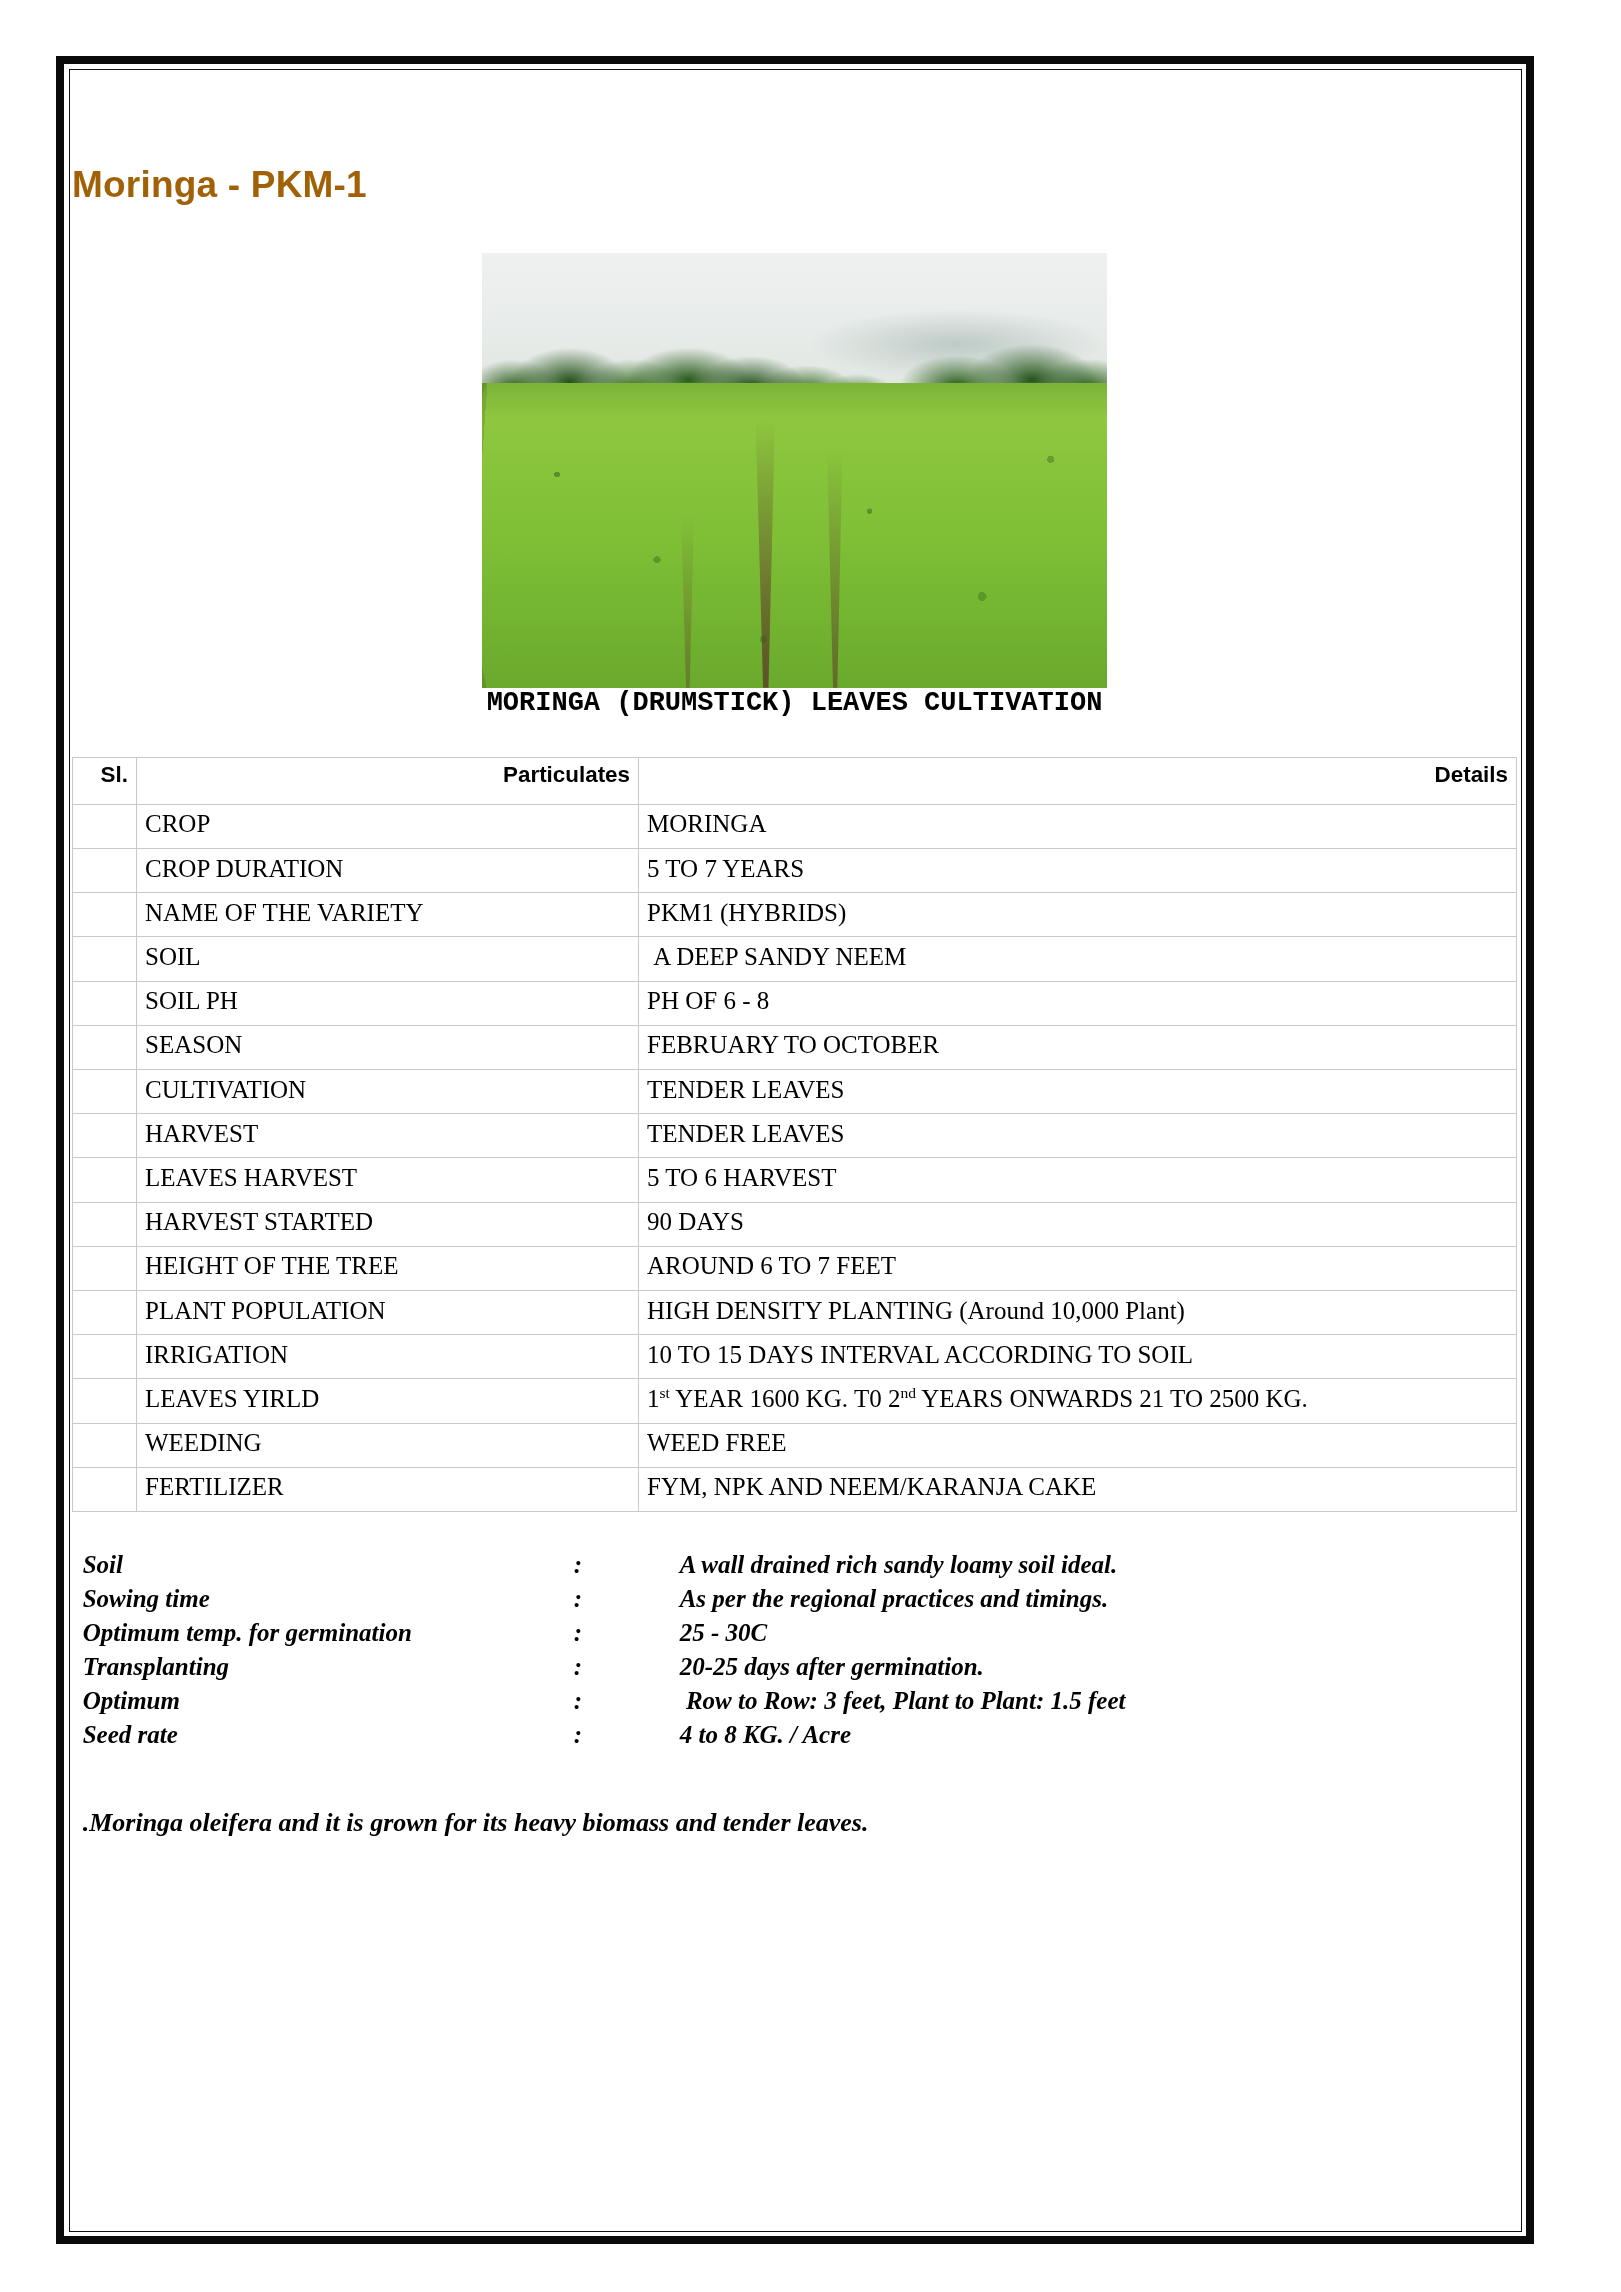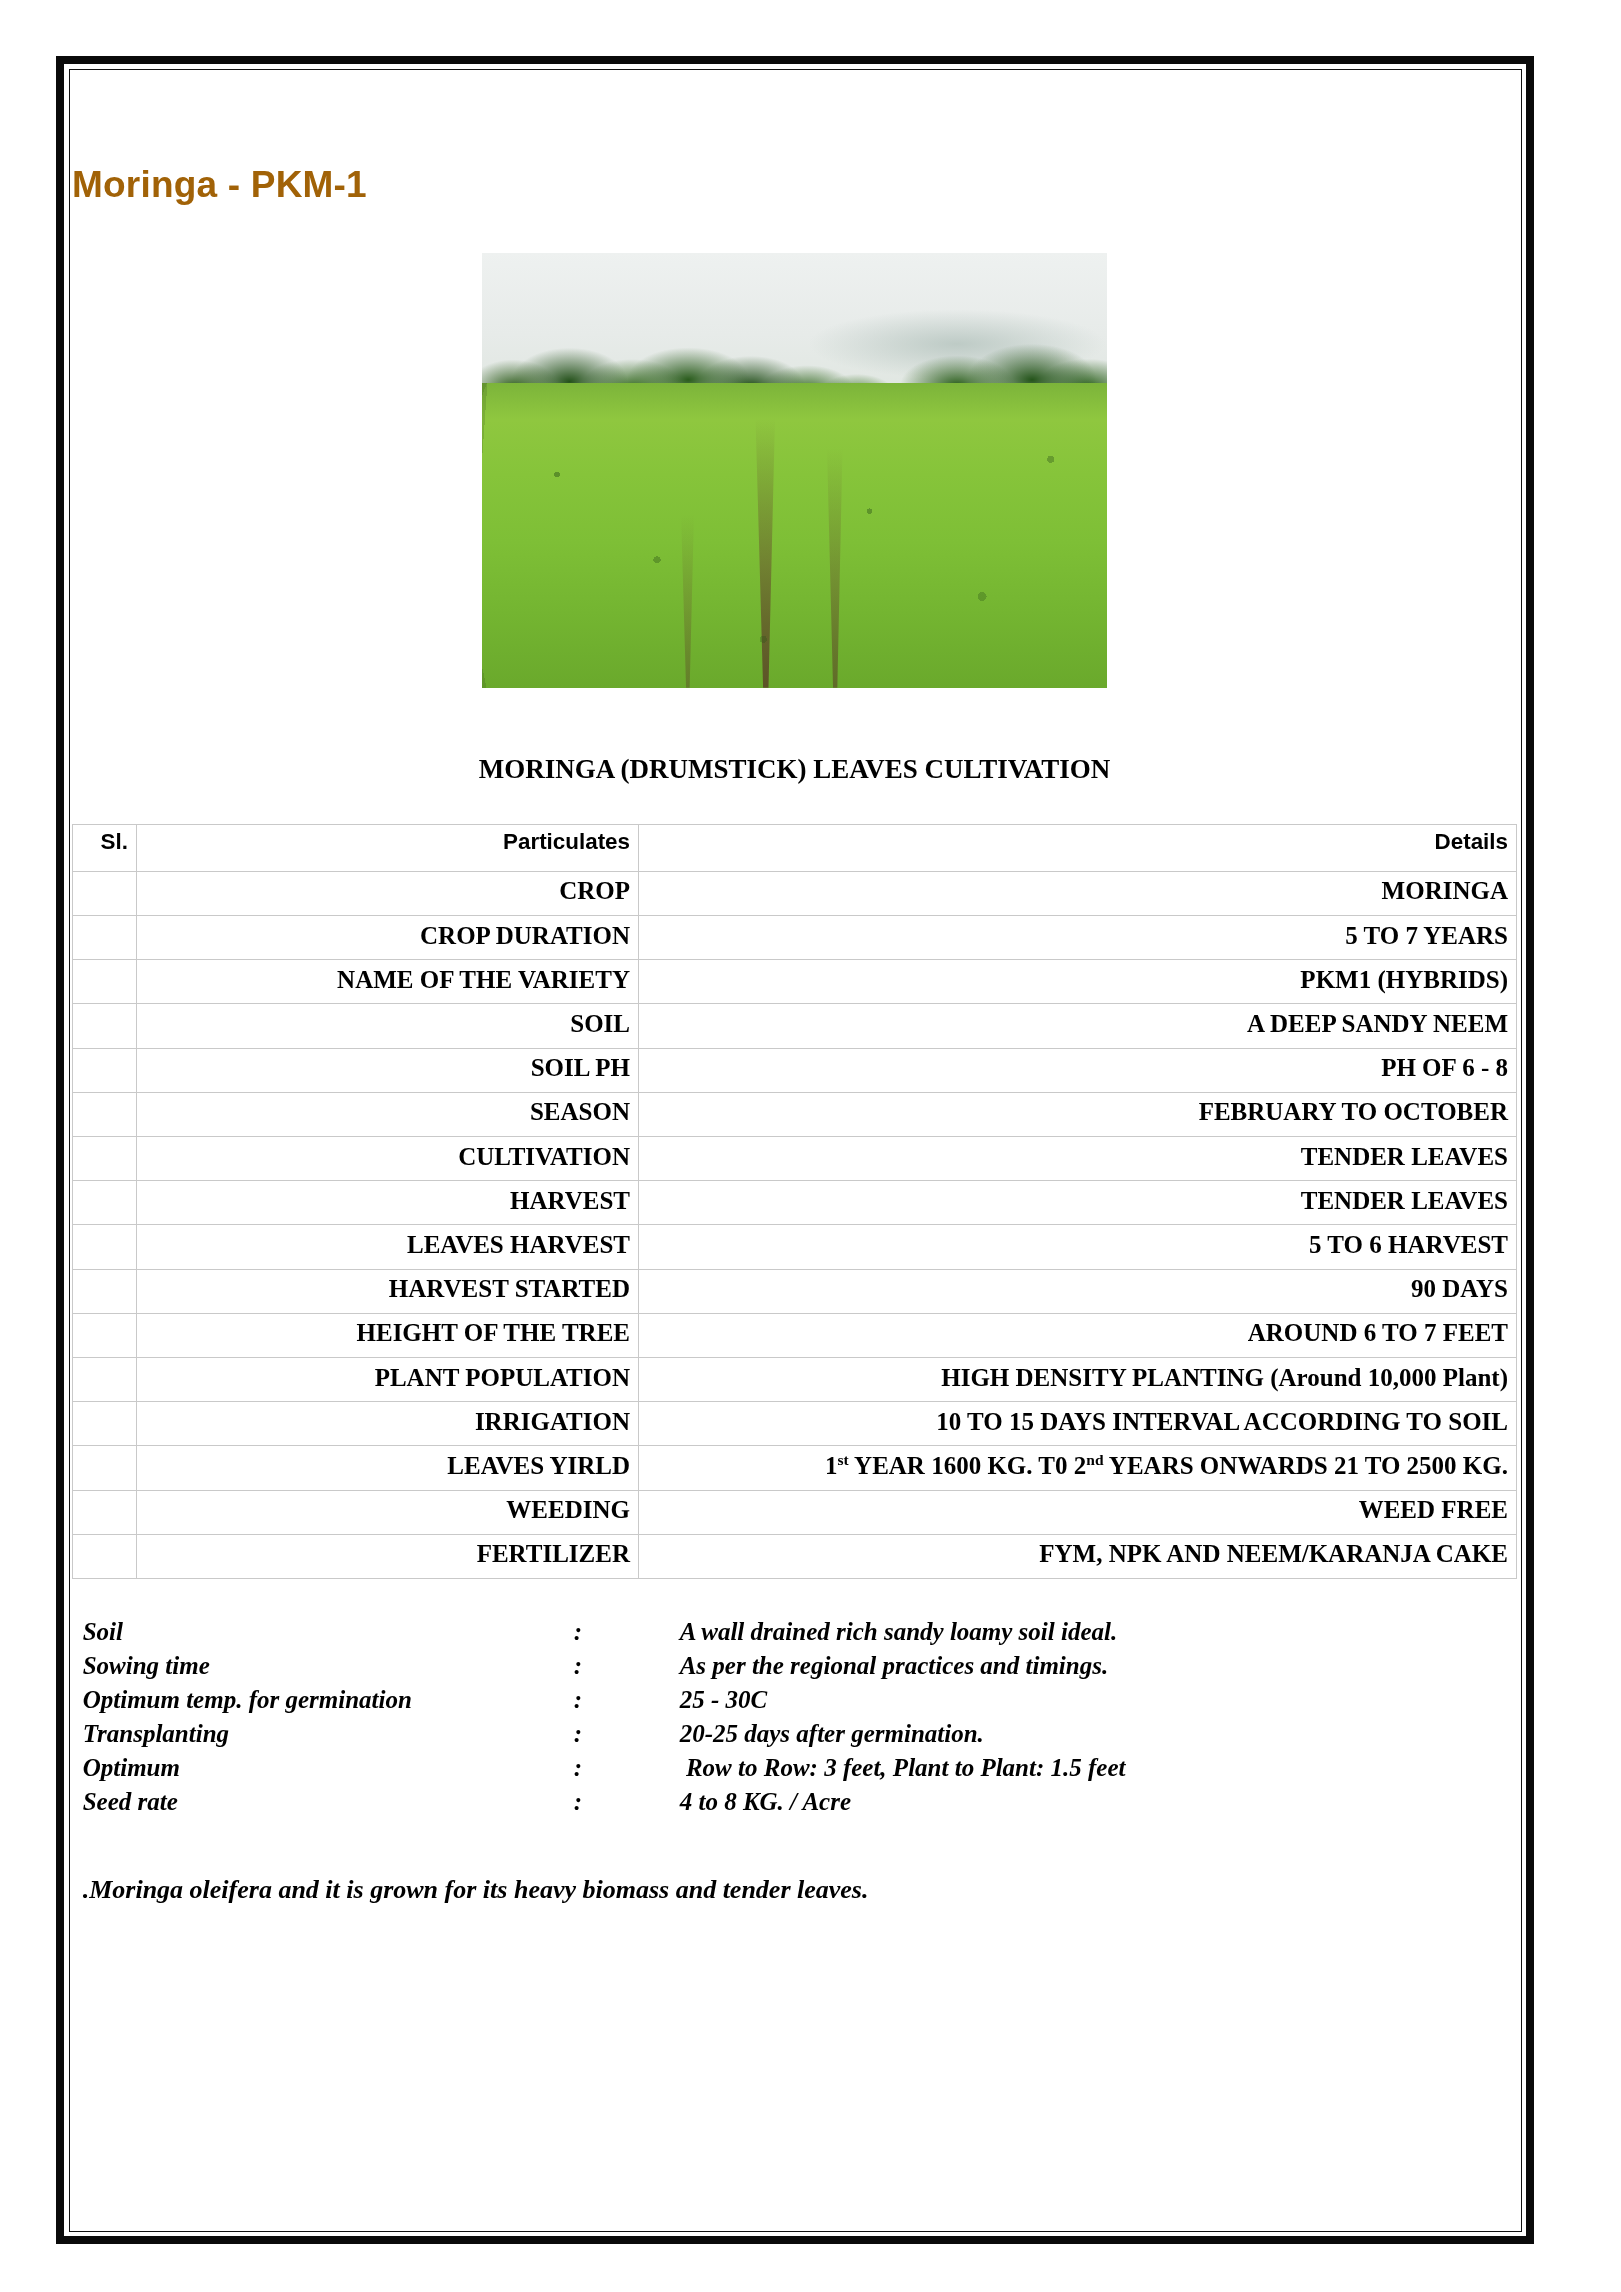--- a/index.html
+++ b/index.html
@@ -144,24 +144,23 @@
       radial-gradient(circle 3.6px at 28% 58%, rgba(40,80,22,0.35) 0 100%, transparent 100%),
       radial-gradient(circle 2.7px at 62% 42%, rgba(40,80,22,0.40) 0 100%, transparent 100%),
       radial-gradient(circle 4.5px at 80% 70%, rgba(40,80,22,0.30) 0 100%, transparent 100%),
       radial-gradient(circle 3.6px at 91% 25%, rgba(40,80,22,0.35) 0 100%, transparent 100%),
       radial-gradient(circle 3.6px at 45% 84%, rgba(40,80,22,0.30) 0 100%, transparent 100%);
   }
 
   
   .section-heading {
     text-align: center;
-    font-family: Liberation Serif, serif;
+    font-family: Liberation Mono, monospace;
     font-weight: bold;
     font-size: 27px;
-    margin-top: 66px;
   }
 
   
   table.spec {
     margin-top: 39px;
     width: 100%;
     border-collapse: collapse;
     table-layout: fixed;
   }
   table.spec col.c-sl      { width: 64px; }
@@ -176,26 +175,25 @@
   table.spec th {
     font-family: "Liberation Sans", sans-serif;
     font-weight: bold;
     font-size: 22.4px;
     text-align: right;
     height: 39px;
     line-height: 1.25;
   }
   table.spec td {
     font-family: "Liberation Serif", serif;
-    font-weight: bold;
+    font-weight: normal;
     font-size: 25px;
     line-height: 1.28;
     height: 36px;
     white-space: pre-wrap;
-    text-align: right;
   }
   table.spec td.sl { }
   table.spec sup { font-size: 0.62em; vertical-align: super; line-height: 0; }
 
   
   .kv-list {
     margin-top: 36px;
     margin-left: 10.7px;
     font-family: "Liberation Serif", serif;
     font-weight: bold;

